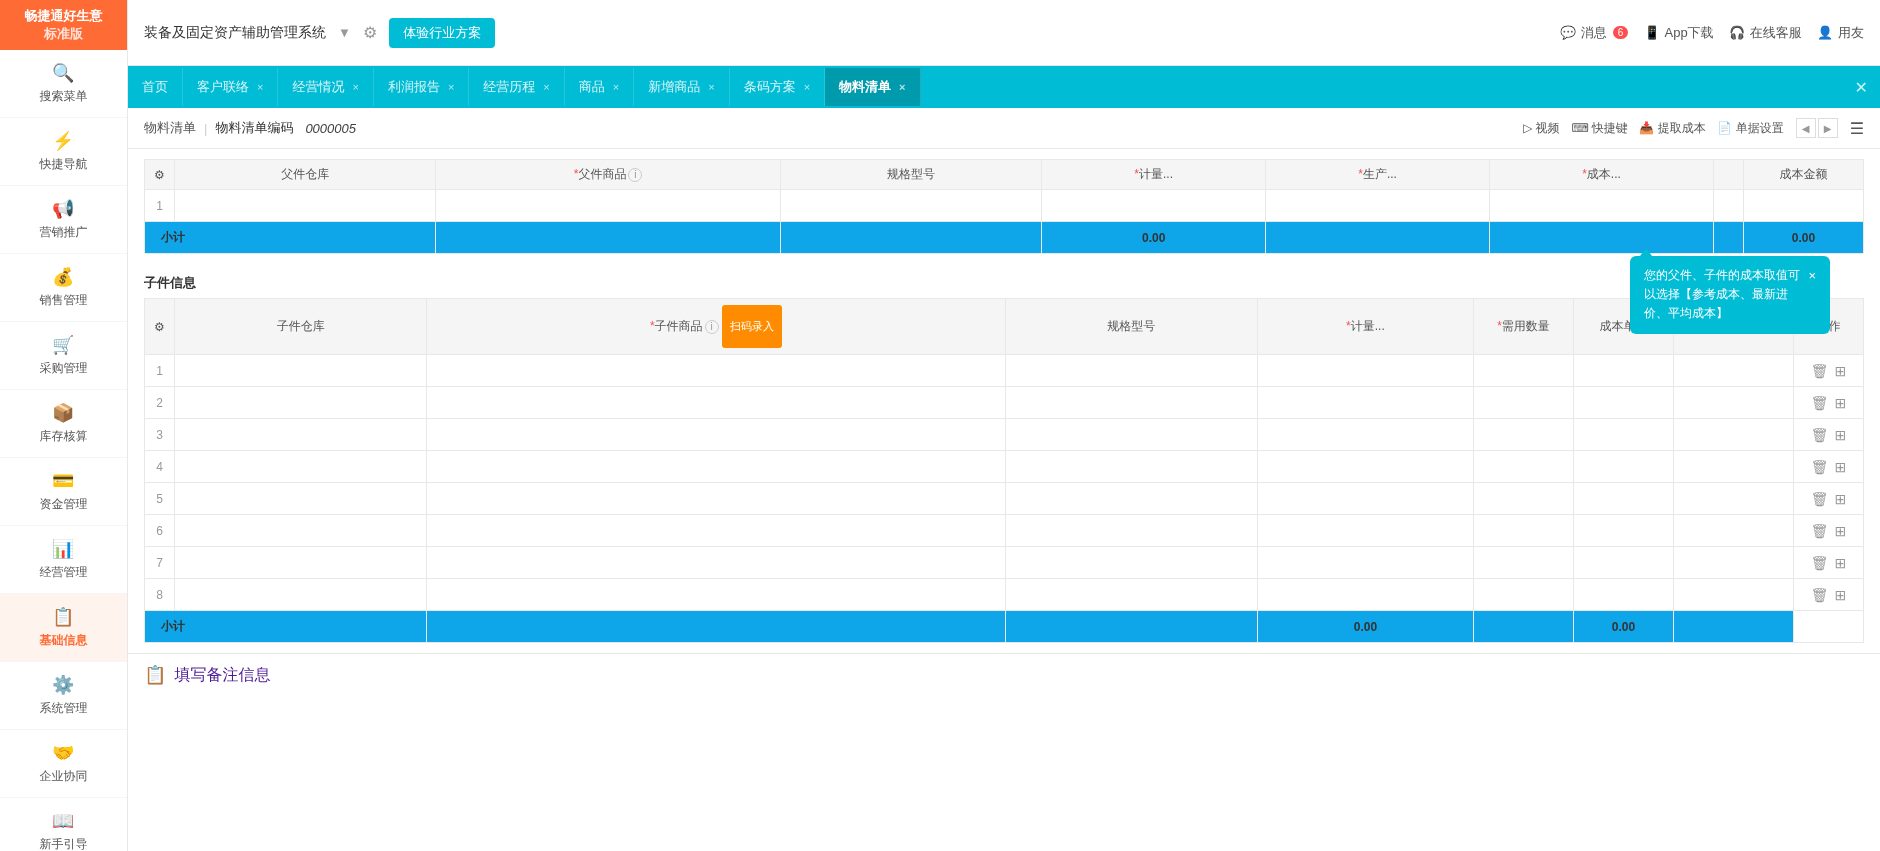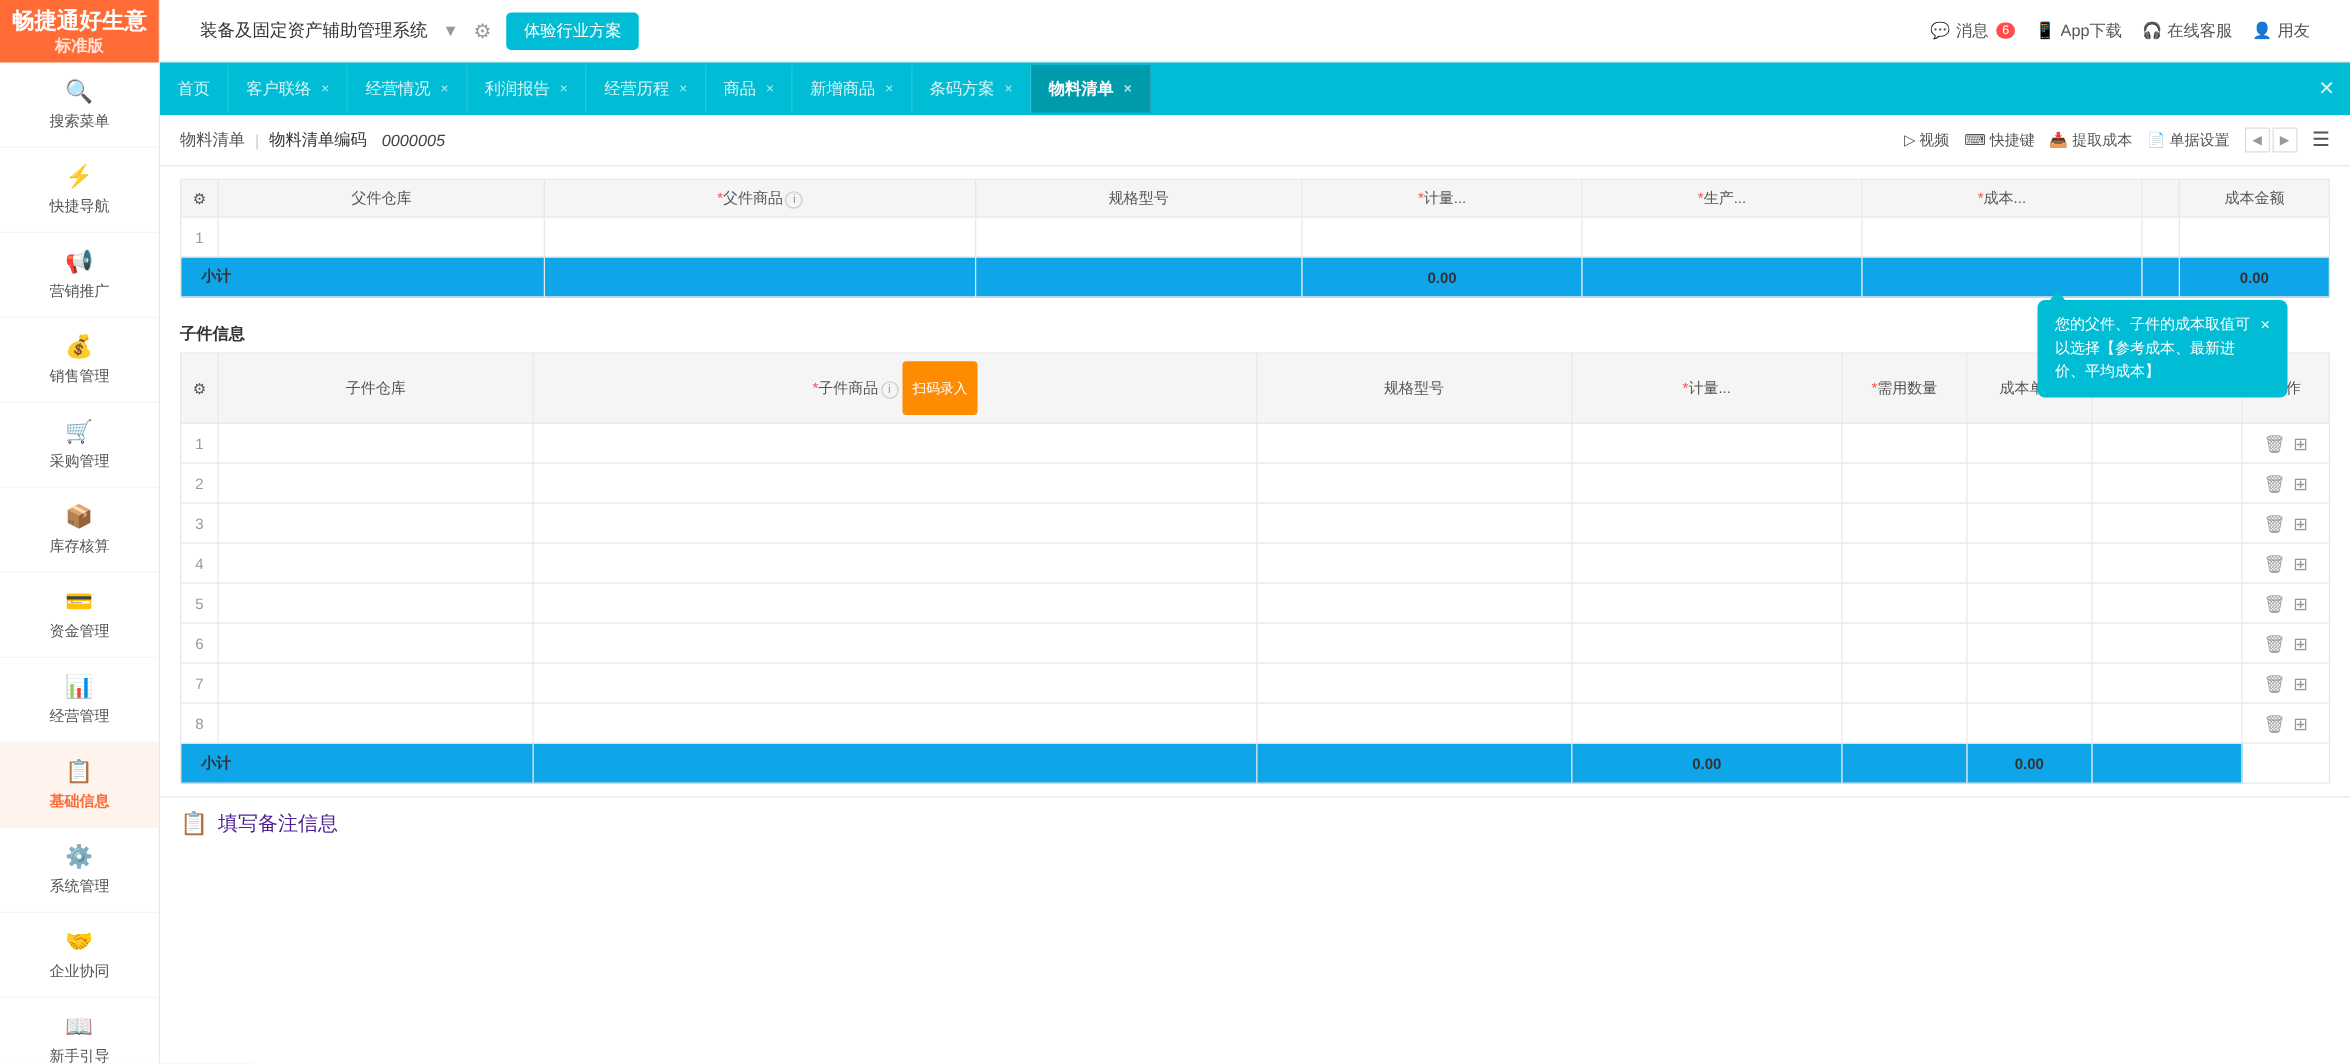--- a/index.html
+++ b/index.html
@@ -19,21 +19,21 @@
       height: 50px;
       display: flex;
       align-items: center;
       justify-content: center;
       color: #fff;
       font-size: 14px;
       font-weight: bold;
       flex-direction: column;
       padding: 4px;
     }
-    .sidebar-logo .logo-main { font-size: 18px; }
+    .sidebar-logo .logo-main { font-size: 13px; }
     .sidebar-logo .logo-sub { font-size: 13px; color: rgba(255,255,255,0.8); }
     .sidebar-menu {
       flex: 1;
       overflow-y: auto;
     }
     .sidebar-item {
       display: flex;
       flex-direction: column;
       align-items: center;
       padding: 12px 8px;
@@ -49,25 +49,25 @@
     .main-area {
       flex: 1;
       display: flex;
       flex-direction: column;
       overflow: hidden;
     }
 
     
     .top-header {
       background: #fff;
-      height: 50px;
+      height: 66px;
       display: flex;
       align-items: center;
       justify-content: space-between;
-      padding: 0 32px;
+      padding: 0 16px;
       border-bottom: 1px solid #e8e8e8;
       flex-shrink: 0;
     }
     .header-left {
       display: flex;
       align-items: center;
       gap: 12px;
     }
     .header-system-title {
       font-size: 14px;

